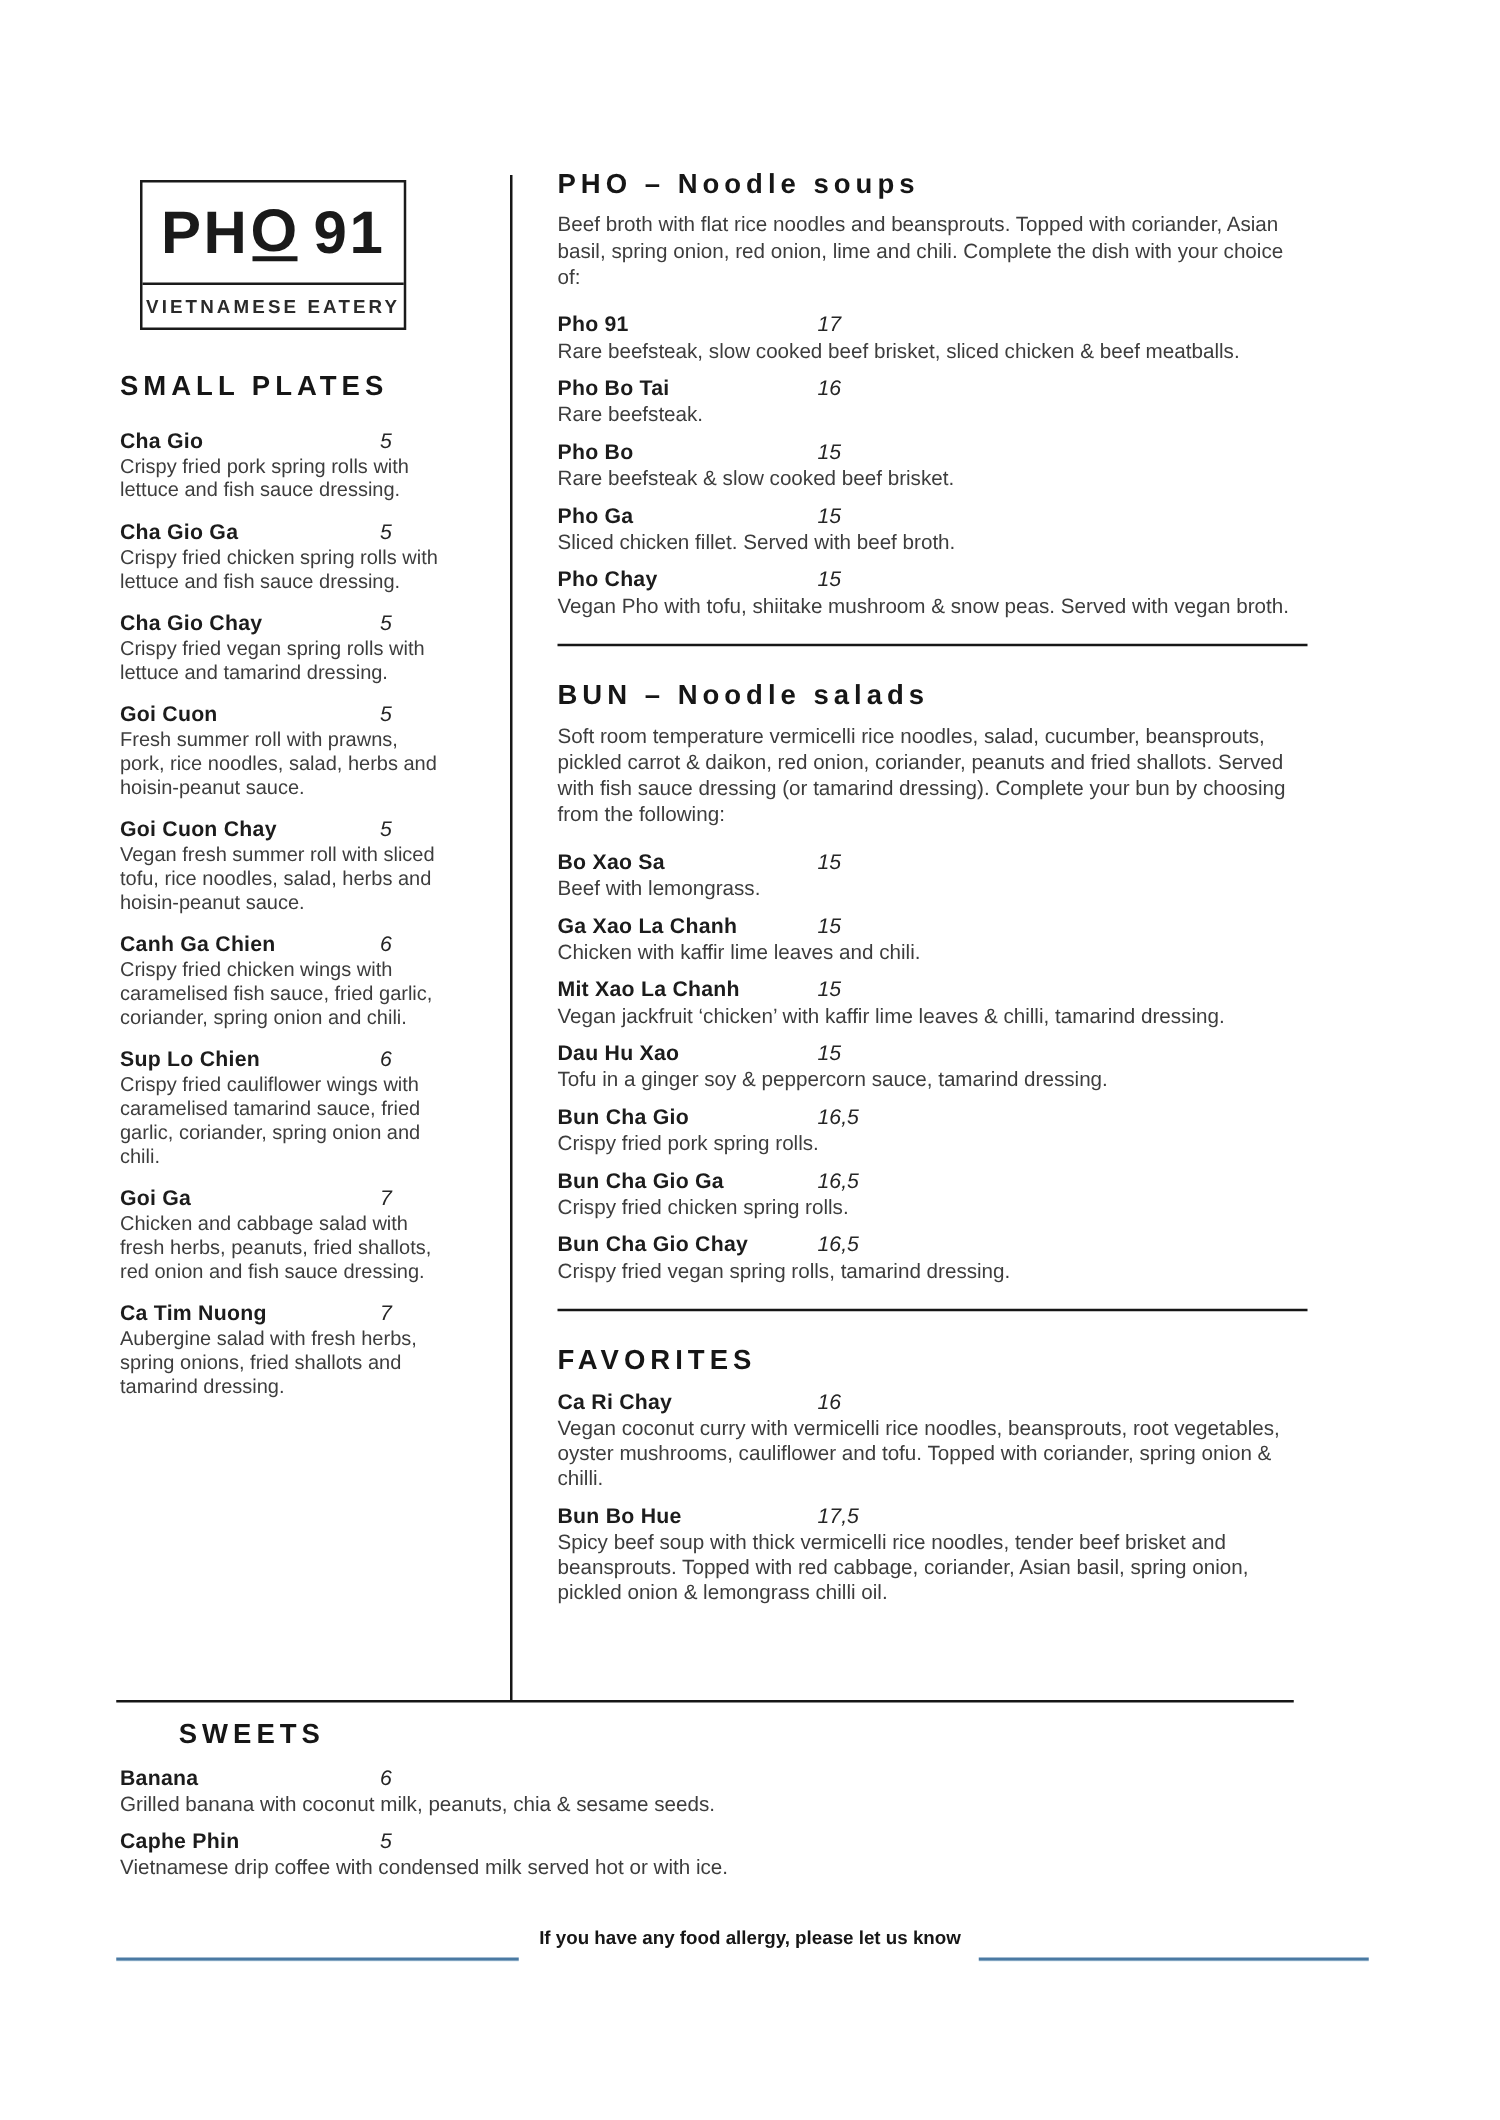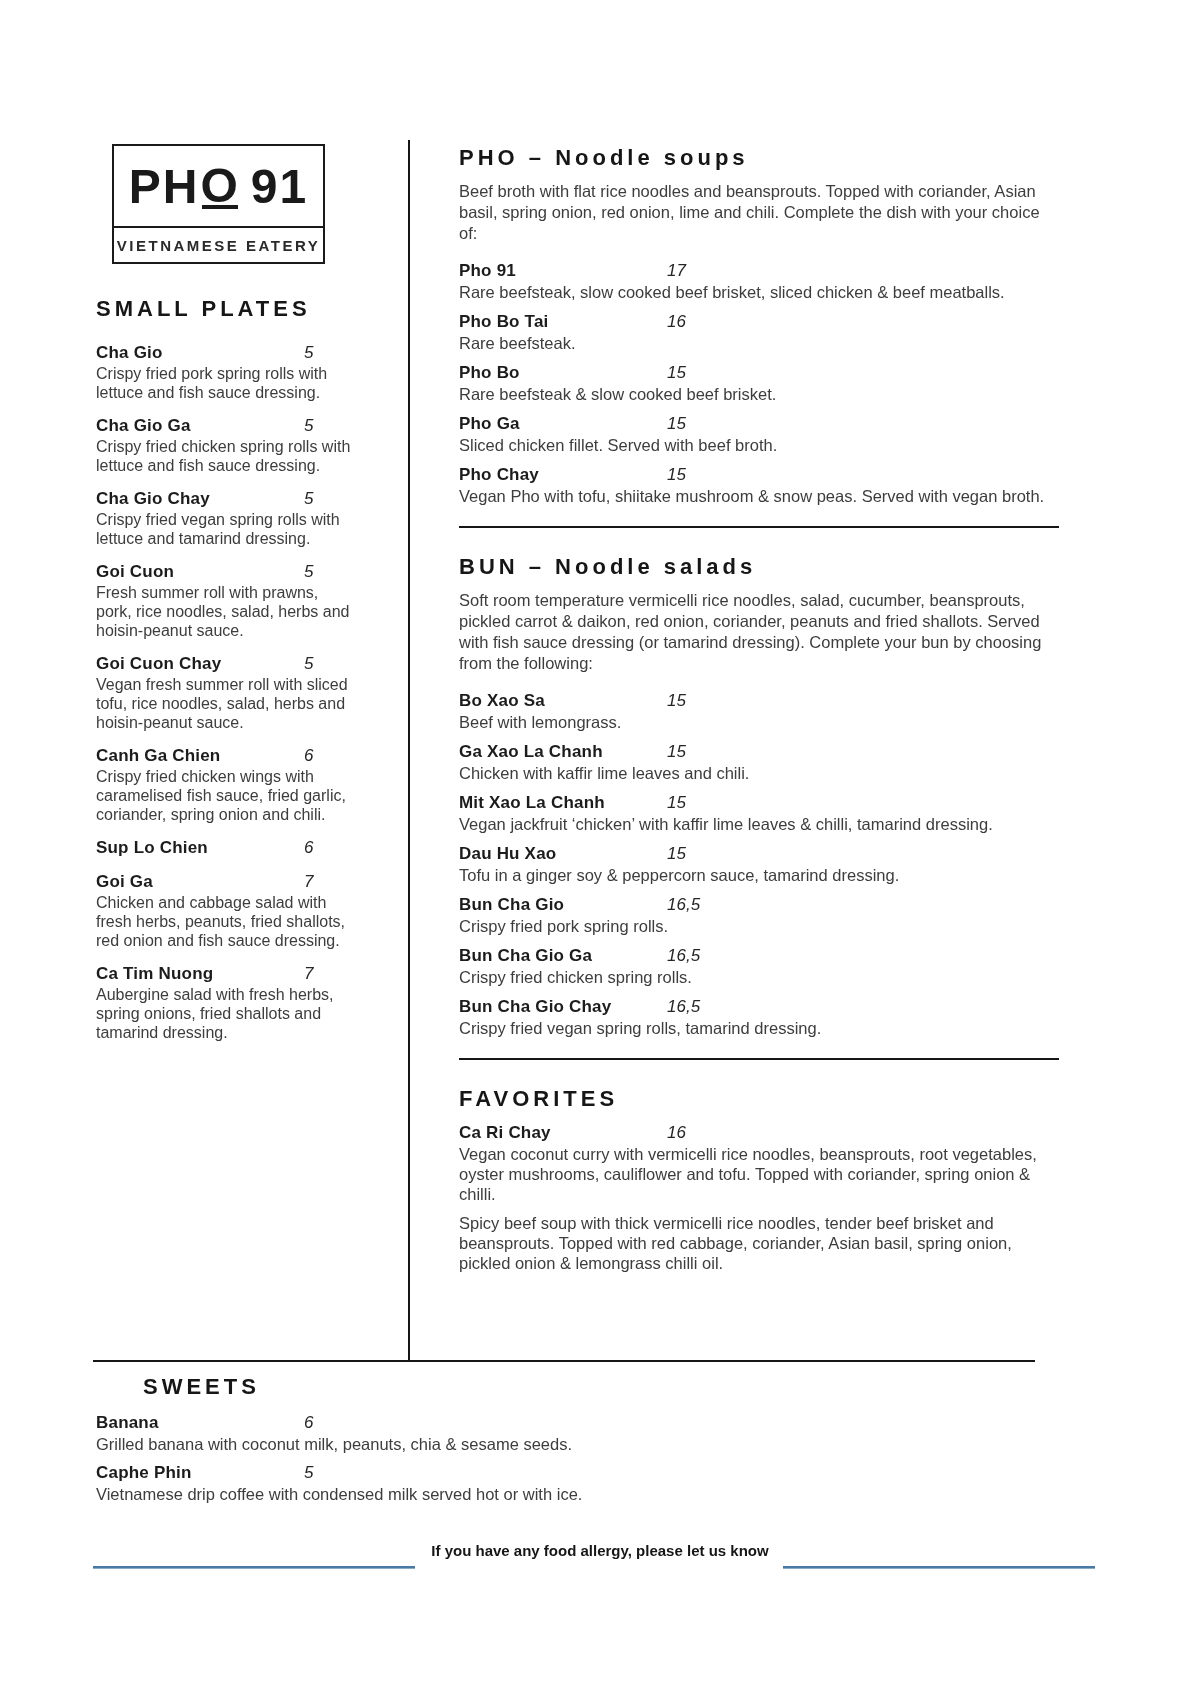--- a/index.html
+++ b/index.html
@@ -27,21 +27,21 @@
     background:#1a1a1a;
   }
   .logo-num { margin-left:10px; }
   .logo-sub {
     height:34px; display:flex; align-items:center; justify-content:center;
     font-size:15px; letter-spacing:2.5px; color:#2a2a2a; font-weight:bold;border-radius:15px;
   }
 
   
   .left-col  { position:absolute; left:96px;  top:296px; width:262px; }
-  .right-col { position:absolute; left:459px; top:134px; width:600px;margin-top:11px; }
+  .right-col { position:absolute; left:446px; top:134px; width:600px; }
   .divider-v {
     position:absolute; left:408px; top:140px; width:2px; height:1220px;
     background:#161616;
   }
 
   .menu-heading {
     font-size:22px; line-height:26px; font-weight:bold; letter-spacing:4px;
     color:#161616; margin:0 0 20px 0;
   }
   .right-col .menu-heading { margin-bottom:10px; }
@@ -153,20 +153,21 @@
             <span class="item-price">6</span>
           </div>
           <div class="item-desc">Crispy fried chicken wings with caramelised fish sauce, fried garlic, coriander, spring onion and chili.</div>
         </div>
 
         <div class="item">
           <div class="item-head">
             <span class="item-name">Sup Lo Chien</span>
             <span class="item-price">6</span>
           </div>
+          <div class="item-desc">Crispy fried cauliflower wings with caramelised tamarind sauce, fried garlic, coriander, spring onion and chili.</div>
         </div>
 
         <div class="item">
           <div class="item-head">
             <span class="item-name">Goi Ga</span>
             <span class="item-price">7</span>
           </div>
           <div class="item-desc">Chicken and cabbage salad with fresh herbs, peanuts, fried shallots, red onion and fish sauce dressing.</div>
         </div>
 
@@ -297,20 +298,24 @@
 
         <div class="item">
           <div class="item-head">
             <span class="item-name">Ca Ri Chay</span>
             <span class="item-price">16</span>
           </div>
           <div class="item-desc">Vegan coconut curry with vermicelli rice noodles, beansprouts, root vegetables, oyster mushrooms, cauliflower and tofu. Topped with coriander, spring onion &amp; chilli.</div>
         </div>
 
         <div class="item">
+          <div class="item-head">
+            <span class="item-name">Bun Bo Hue</span>
+            <span class="item-price">17,5</span>
+          </div>
           <div class="item-desc">Spicy beef soup with thick vermicelli rice noodles, tender beef brisket and beansprouts. Topped with red cabbage, coriander, Asian basil, spring onion, pickled onion &amp; lemongrass chilli oil.</div>
         </div>
       </div>
 
   </section>
 
   <div class="hr-full"></div>
 
   <section class="sweets">
     <h2 class="menu-heading">SWEETS</h2>

